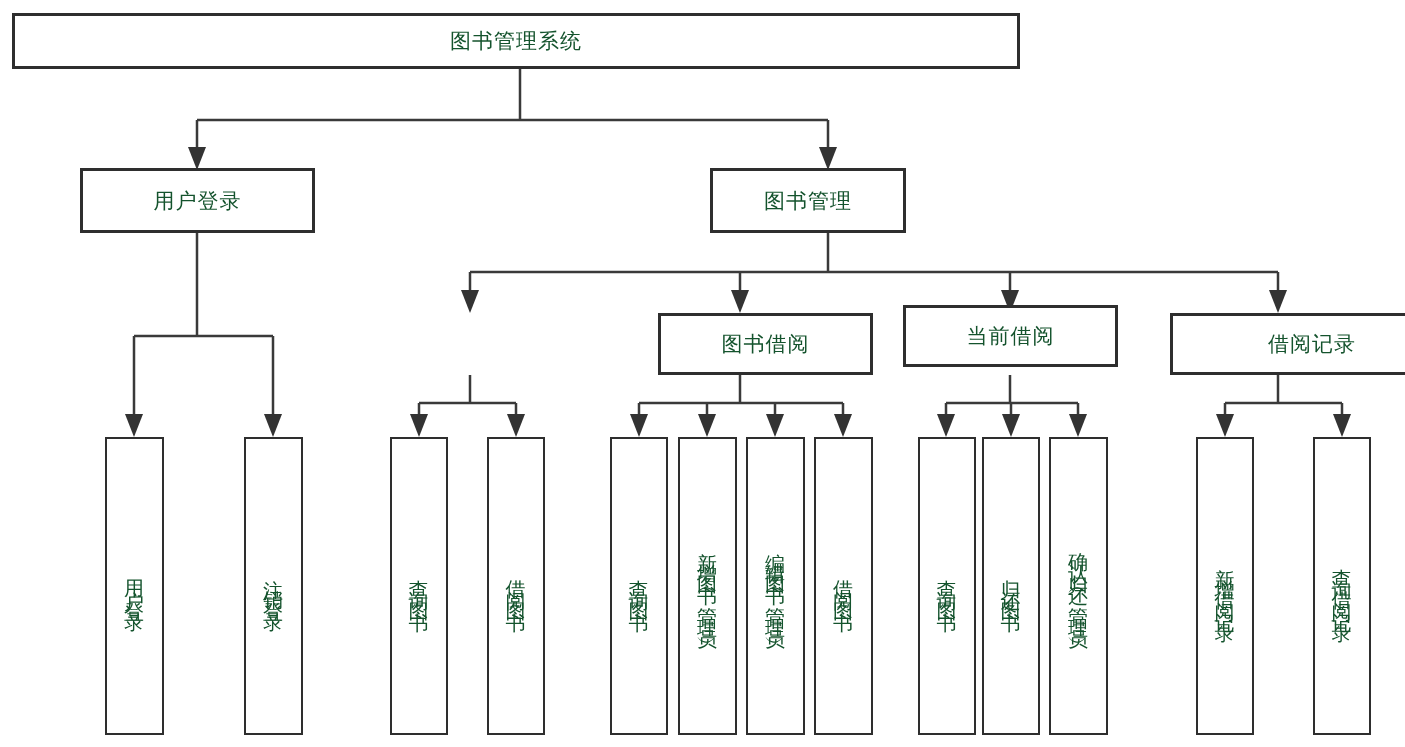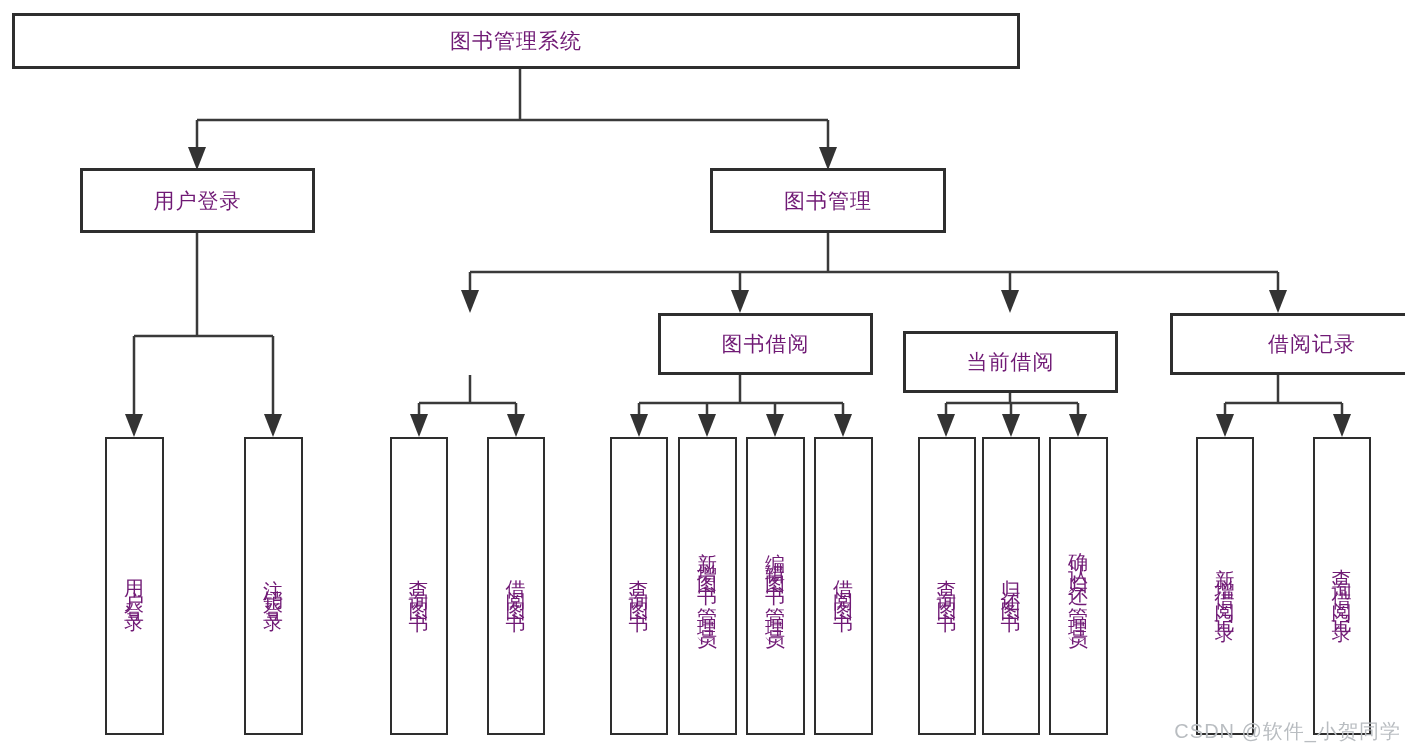--- a/index.html
+++ b/index.html
@@ -22,21 +22,21 @@
   .node {
     position: absolute;
     box-sizing: border-box;
     background: #ffffff;
     border: 3px solid #2e2e2e;
     display: flex;
     align-items: center;
     justify-content: center;
     font-size: 21px;
     letter-spacing: 1px;
-    color: #701a75;
+    color: #14532d;
     white-space: nowrap;
   }
   .node.leaf {
     border-width: 2px;
     font-size: 20px;
   }
   .node.leaf .vtext {
     writing-mode: vertical-rl;
     text-orientation: mixed;
     letter-spacing: 11px;
@@ -98,24 +98,24 @@
       <polygon points="1002,414 1020,414 1011,437"></polygon>
       <polygon points="1069,414 1087,414 1078,437"></polygon>
       <polygon points="1216,414 1234,414 1225,437"></polygon>
       <polygon points="1333,414 1351,414 1342,437"></polygon>
     </g>
   </svg>
 
   <div class="node" style="left:12px; top:13px; width:1008px; height:56px;">图书管理系统</div>
 
   <div class="node" style="left:80px; top:168px; width:235px; height:65px;">用户登录</div>
-  <div class="node" style="left:710px; top:168px; width:236px; height:65px;">图书管理</div>
+  <div class="node" style="left:710px; top:168px; width:196px; height:65px;">图书管理</div>
 
   <div class="node" style="left:658px; top:313px; width:215px; height:62px;">图书借阅</div>
-  <div class="node" style="left:903px; top:331px; width:215px; height:62px;">当前借阅</div>
+  <div class="node" style="left:903px; top:305px; width:215px; height:62px;">当前借阅</div>
   <div class="node" style="left:1170px; top:313px; width:244px; height:62px;padding-left:40px;">借阅记录</div>
 
   <div class="node leaf" style="left:105px; top:437px; width:59px; height:298px;">
     <span class="vtext">用户登录</span>
   </div>
   <div class="node leaf" style="left:244px; top:437px; width:59px; height:298px;">
     <span class="vtext">注销登录</span>
   </div>
 
   <div class="node leaf" style="left:390px; top:437px; width:58px; height:298px;">
@@ -148,15 +148,14 @@
     <span class="vtext">确认归还（管理员）</span>
   </div>
 
   <div class="node leaf" style="left:1196px; top:437px; width:58px; height:298px;">
     <span class="vtext">新增借阅记录</span>
   </div>
   <div class="node leaf" style="left:1313px; top:437px; width:58px; height:298px;">
     <span class="vtext">查询借阅记录</span>
   </div>
 
-  <div class="watermark">CSDN @软件_小贺同学</div>
 
 </div>
 
 </body></html>

